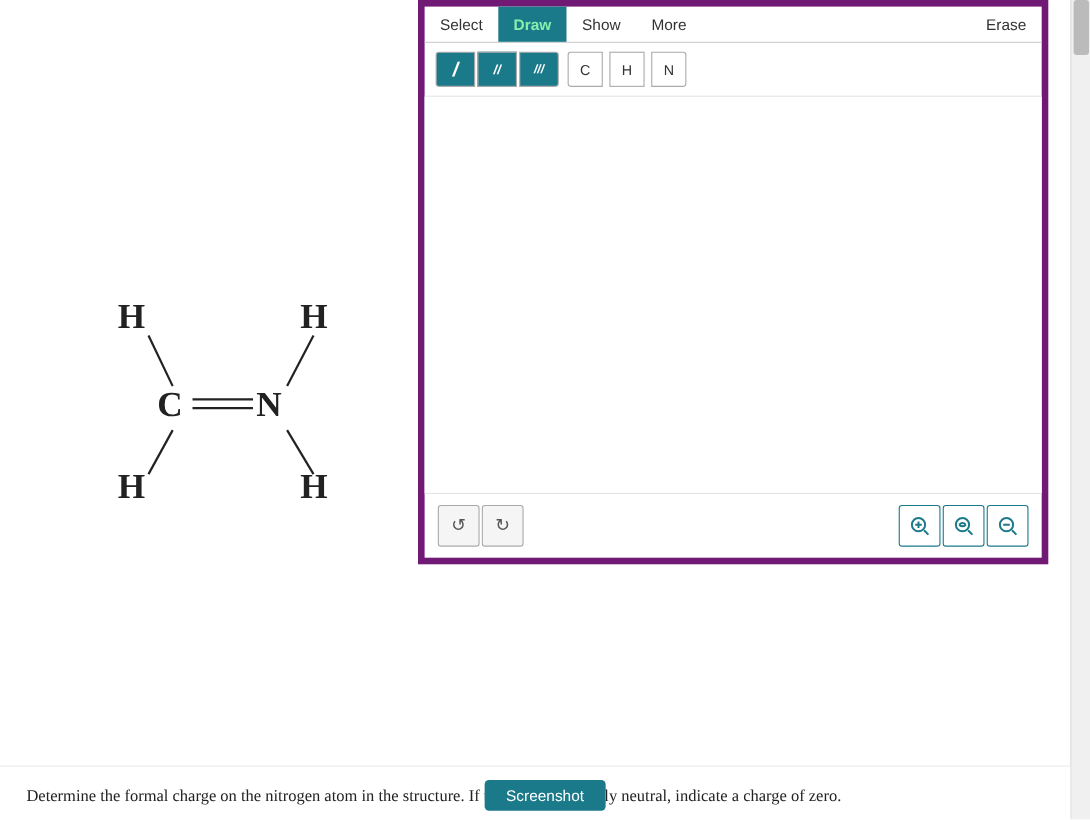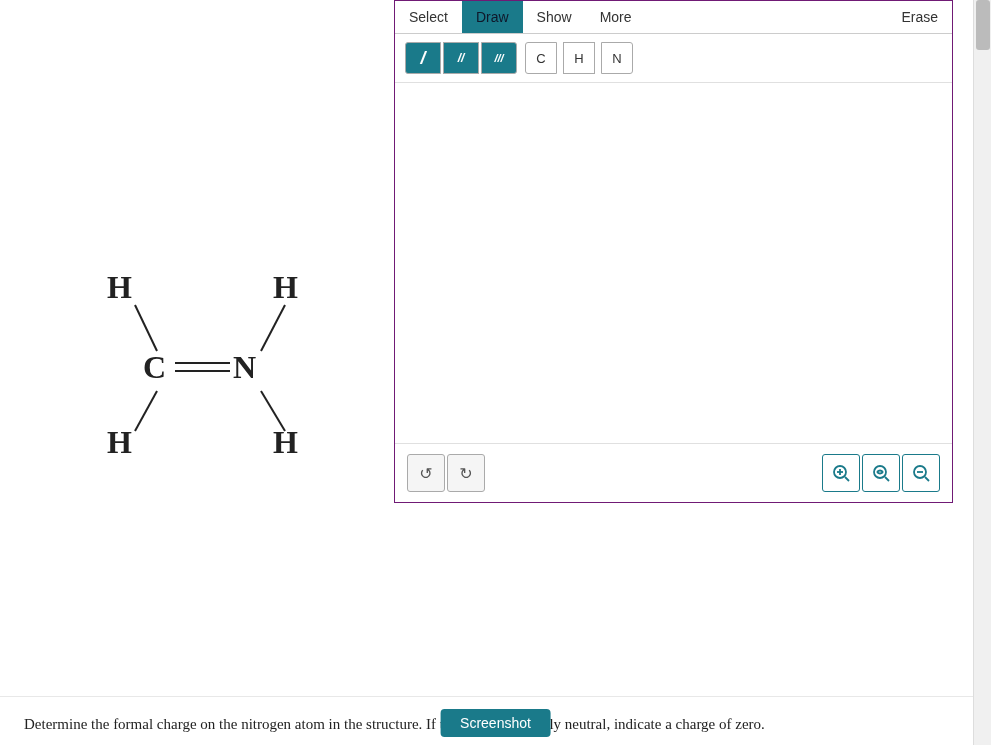--- a/index.html
+++ b/index.html
@@ -48,22 +48,22 @@
 
     .question-text {
       font-size: 15px;
       line-height: 1.5;
       color: #222;
       padding: 18px 20px 12px 20px;
       max-width: 560px;
     }
 
     .drawing-tool {
-      border: 1px solid #701a75;
-      margin: 0 20px 0 14px;
+      border: 6px solid #701a75;
+      margin: 0 20px 0 0;
       background: #fff;
     }
 
     
     .toolbar {
       display: flex;
       align-items: center;
       border-bottom: 1px solid #ccc;
       padding: 0;
     }
@@ -73,21 +73,22 @@
       font-size: 14px;
       color: #333;
       cursor: pointer;
       border: none;
       background: none;
       font-family: Arial, sans-serif;
     }
 
     .toolbar-tab.active {
       background: #1a7a8a;
-      color: #0f172a;
+      color: #86efac;
+      font-weight: bold;
     }
 
     .toolbar-erase {
       margin-left: auto;
       padding: 8px 14px;
       font-size: 14px;
       color: #333;
       cursor: pointer;
       border: none;
       background: none;

